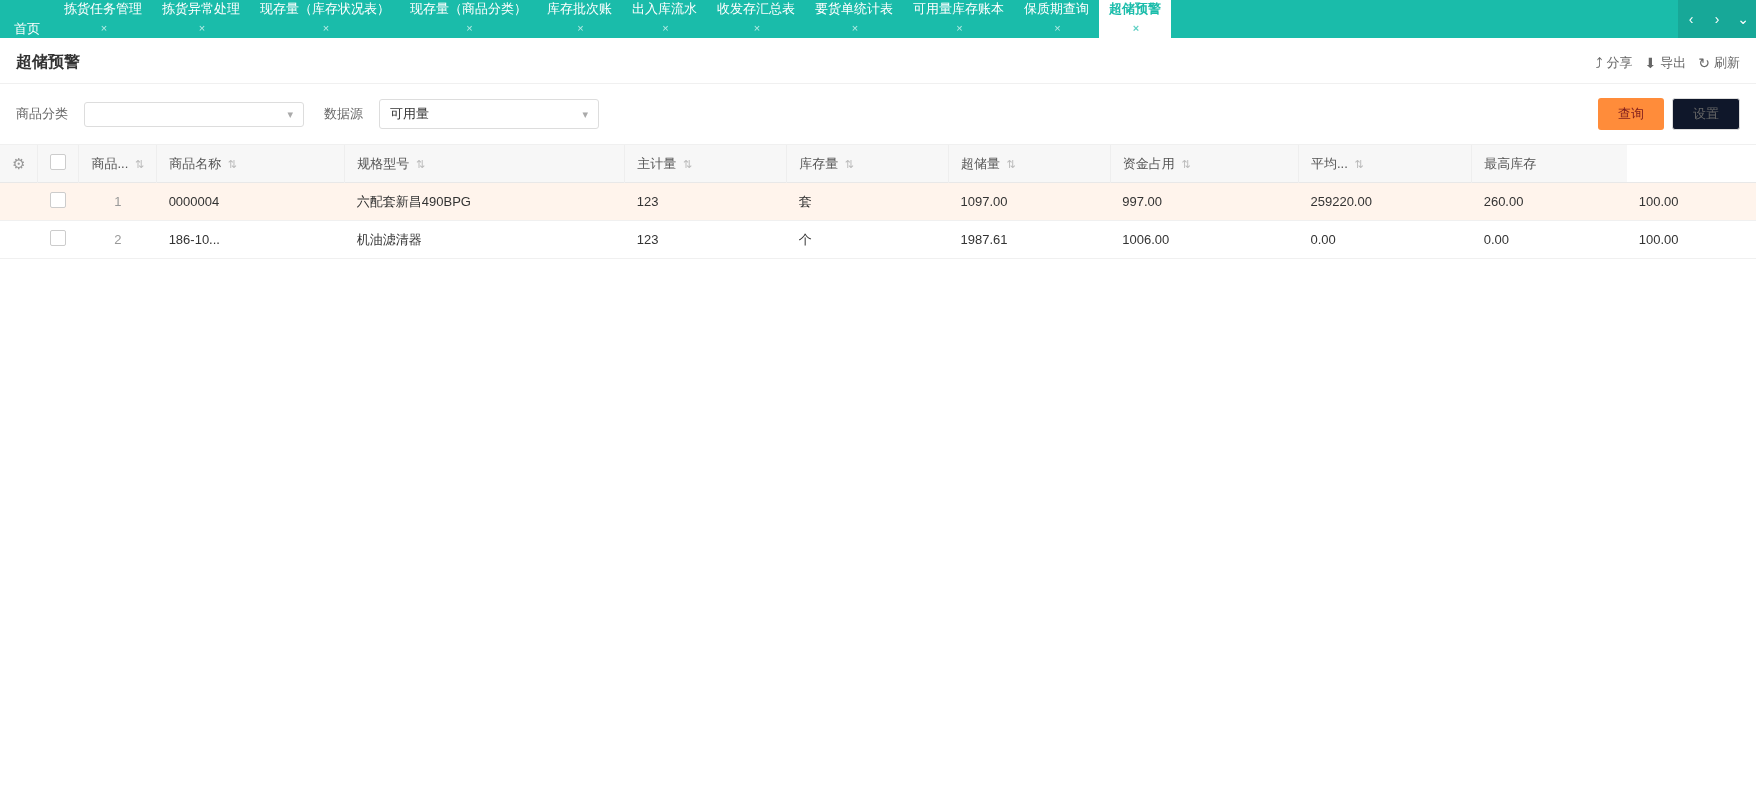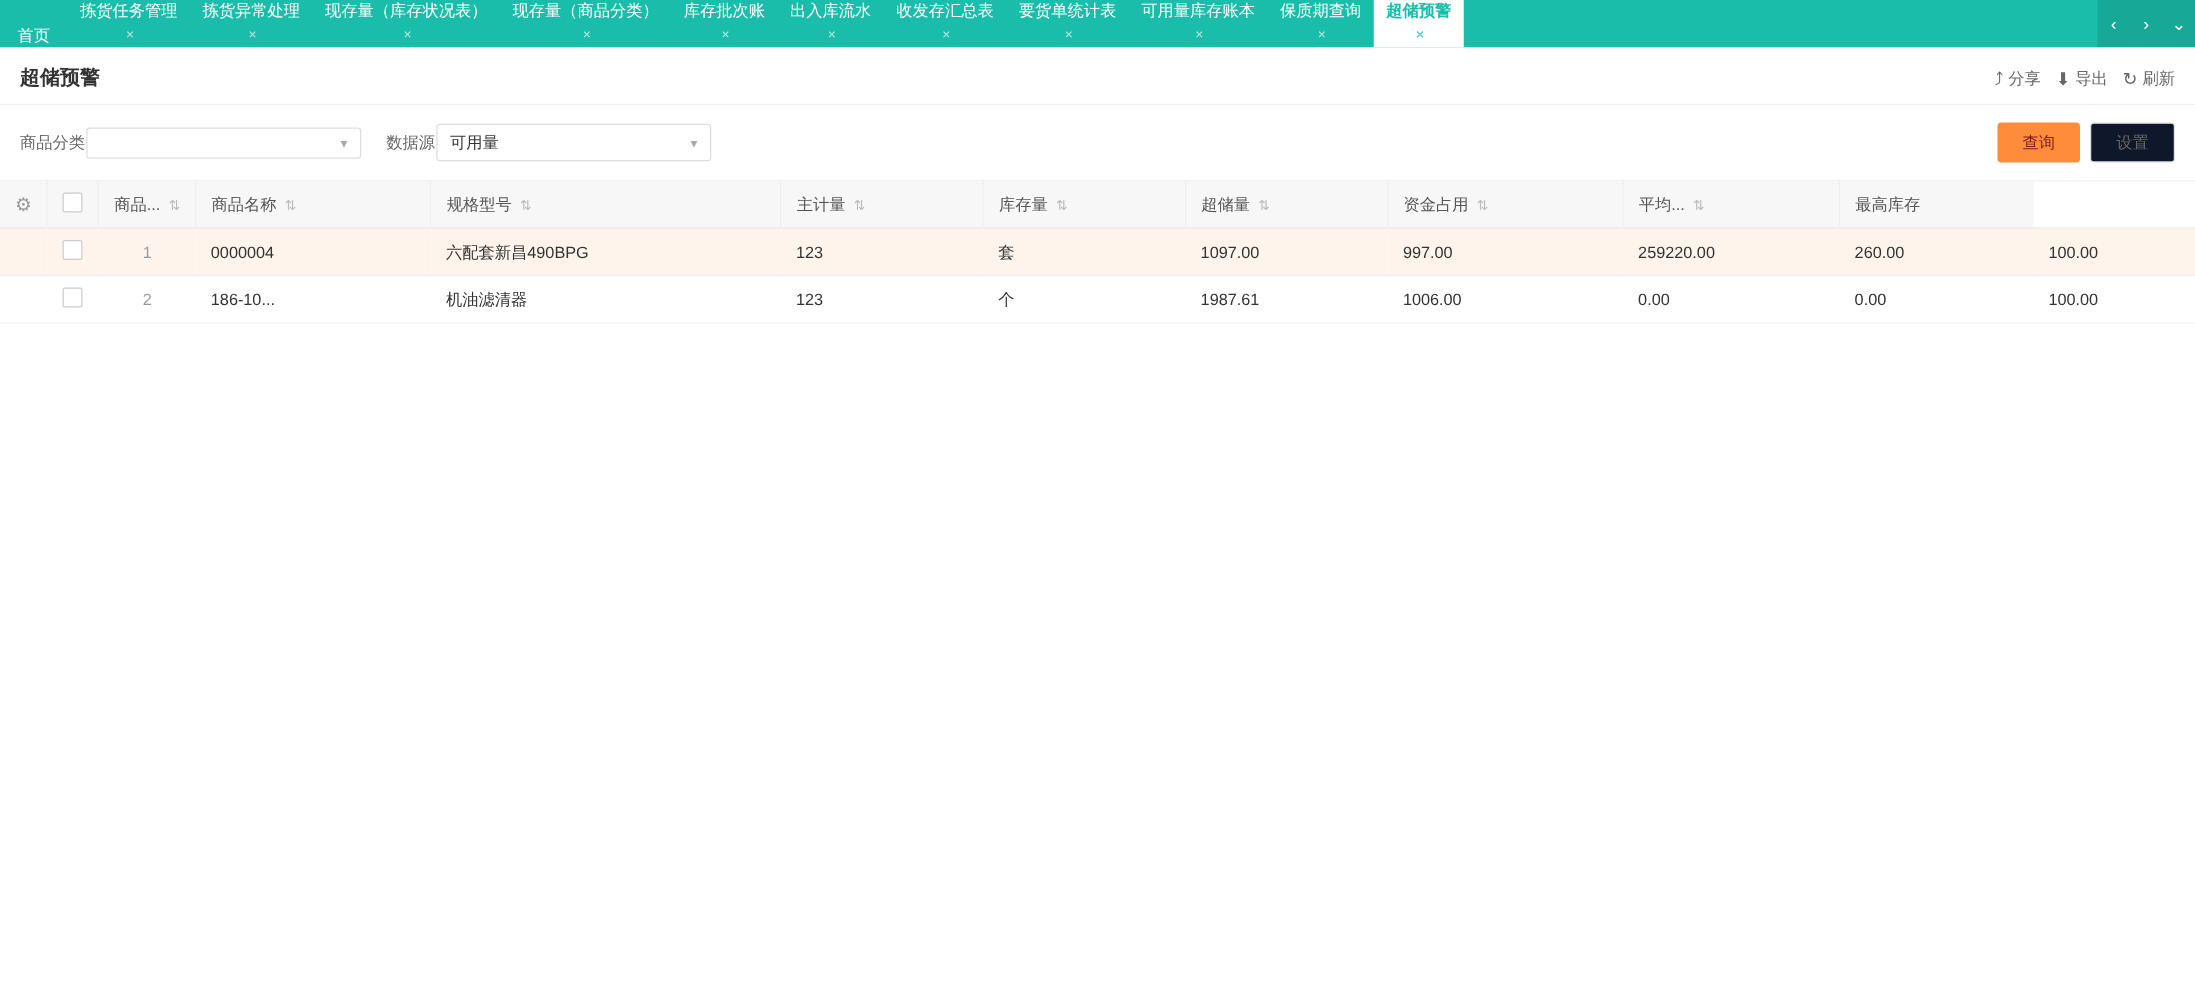--- a/index.html
+++ b/index.html
@@ -99,21 +99,21 @@
     .filter-area {
       display: flex;
       align-items: center;
       padding: 14px 16px;
       gap: 20px;
       border-bottom: 1px solid #f0f0f0;
     }
     .filter-group {
       display: flex;
       align-items: center;
-      gap: 1px;
+      gap: 16px;
     }
     .filter-label {
       color: #666;
       font-size: 13px;
       white-space: nowrap;
     }
     .filter-select {
       display: flex;
       align-items: center;
       border: 1px solid #ddd;

